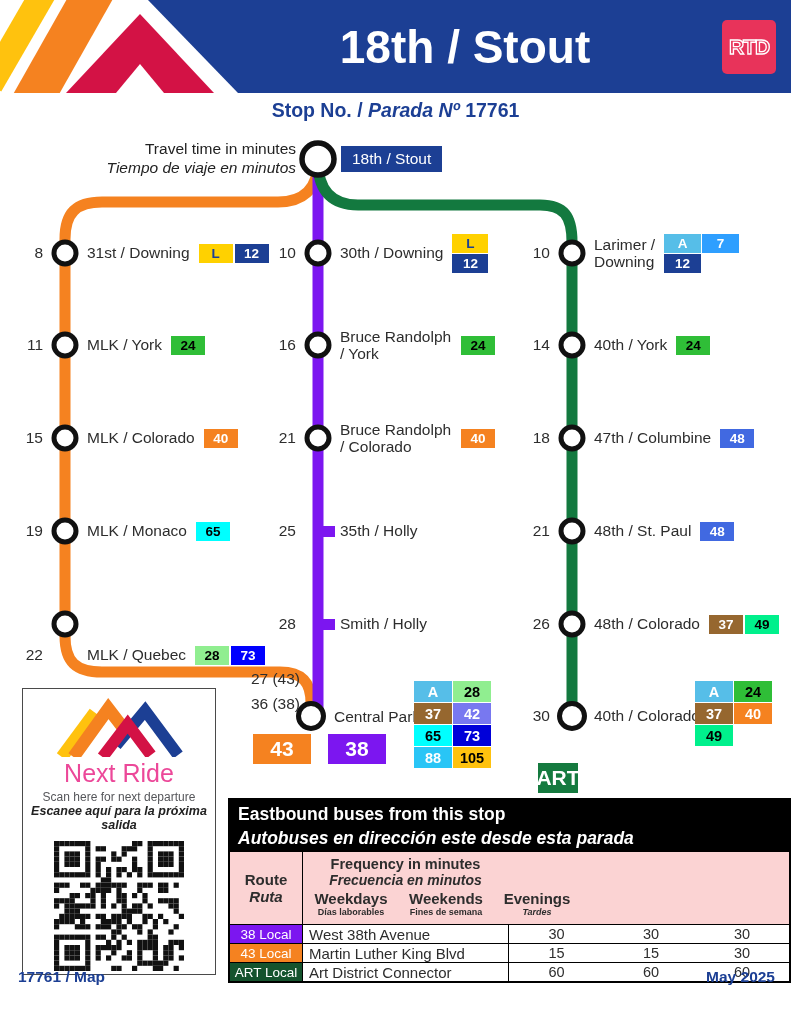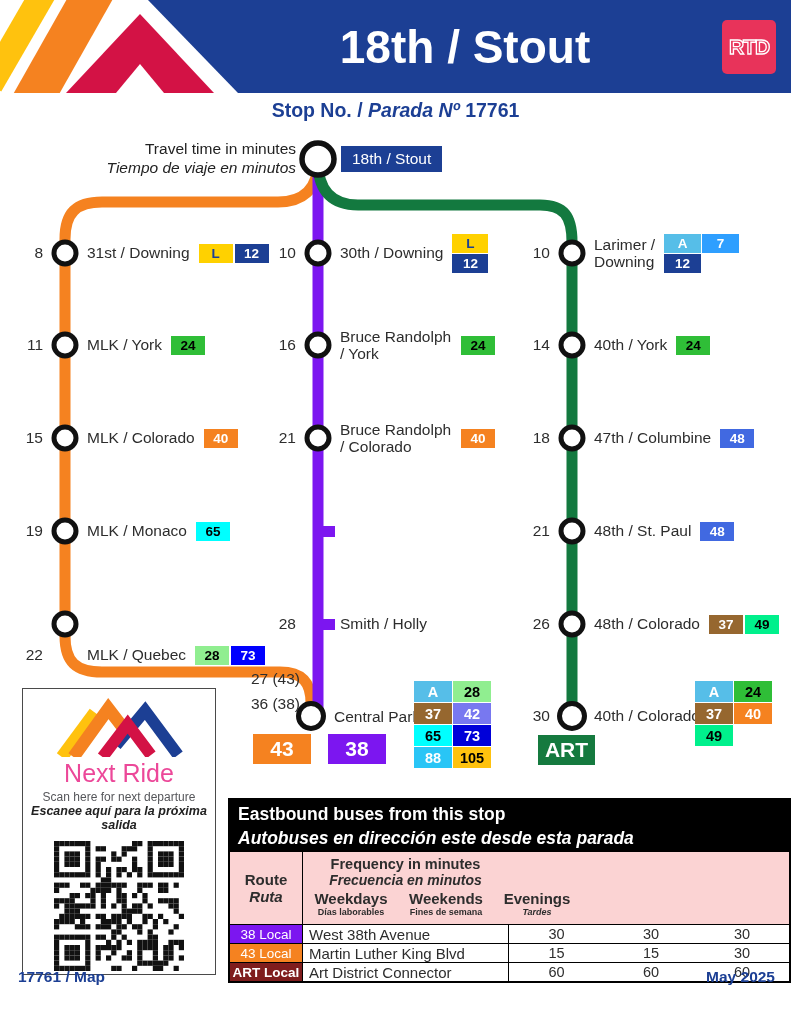--- a/index.html
+++ b/index.html
@@ -196,20 +196,25 @@
       </span>
   </div>
   <div class="stop-row" style="left:256px;top:420px">
     <span class="time">21</span>
       <span class="cgap"></span>
     <span class="label wrap w112">Bruce Randolph / Colorado</span>
     <span class="badges">
         <span class="badge" style="background: rgb(245, 130, 32); color: rgb(255, 255, 255);">40</span>
       </span>
   </div>
+  <div class="stop-row" style="left:256px;top:513px">
+    <span class="time">25</span>
+      <span class="cgap"></span>
+    <span class="label">35th / Holly</span>
+  </div>
   <div class="stop-row" style="left:256px;top:606px">
     <span class="time">28</span>
       <span class="cgap"></span>
     <span class="label">Smith / Holly</span>
   </div>
 
   <div class="stop-row" style="left:510px;top:235px">
     <span class="time">10</span>
       <span class="cgap"></span>
     <span class="label wrap w66">Larimer / Downing</span>
@@ -270,21 +275,21 @@
     <span class="badge" style="background: rgb(0, 0, 217); color: rgb(255, 255, 255);">73</span>
     <span class="badge" style="background: rgb(41, 197, 246); color: rgb(255, 255, 255);">88</span>
     <span class="badge" style="background: rgb(255, 194, 14); color: rgb(0, 0, 0);">105</span>
   </div>
 
   <div class="stop-row" style="left:510px;top:698px">
     <span class="time">30</span>
       <span class="cgap"></span>
     <span class="label">40th / Colorado</span>
   </div>
-  <div class="abs big-badge" style="left: 538px; top: 735px; width: 57px; background: rgb(21, 122, 63);">ART</div>
+  <div class="abs big-badge" style="left: 538px; top: 763px; width: 40px; background: rgb(21, 122, 63);">ART</div>
   <div class="cp-grid" style="left:695px;top:681px">
     <span class="badge" style="background: rgb(86, 190, 232); color: rgb(255, 255, 255);">A</span>
     <span class="badge" style="background: rgb(47, 190, 55); color: rgb(0, 0, 0);">24</span>
     <span class="badge" style="background: rgb(150, 103, 47); color: rgb(255, 255, 255);">37</span>
     <span class="badge" style="background: rgb(245, 130, 32); color: rgb(255, 255, 255);">40</span>
     <span class="badge" style="background: rgb(0, 240, 140); color: rgb(0, 0, 0);">49</span>
     <span></span>
   </div>
 
   <div class="next-ride">
@@ -640,21 +645,21 @@
       <div class="num">30</div>
     </div>
     <div class="bt-row">
       <div class="route" style="background: rgb(245, 130, 32);">43 Local</div>
       <div class="name">Martin Luther King Blvd</div>
       <div class="num first">15</div>
       <div class="num">15</div>
       <div class="num">30</div>
     </div>
     <div class="bt-row">
-      <div class="route" style="background: #7f1d1d; font-weight: bold;">ART Local</div>
+      <div class="route" style="background: #14532d;">ART Local</div>
       <div class="name">Art District Connector</div>
       <div class="num first">60</div>
       <div class="num">60</div>
       <div class="num">60</div>
     </div>
   </div>
 
   <div class="footer-left">17761 / Map</div>
   <div class="footer-right">May 2025</div>
 

